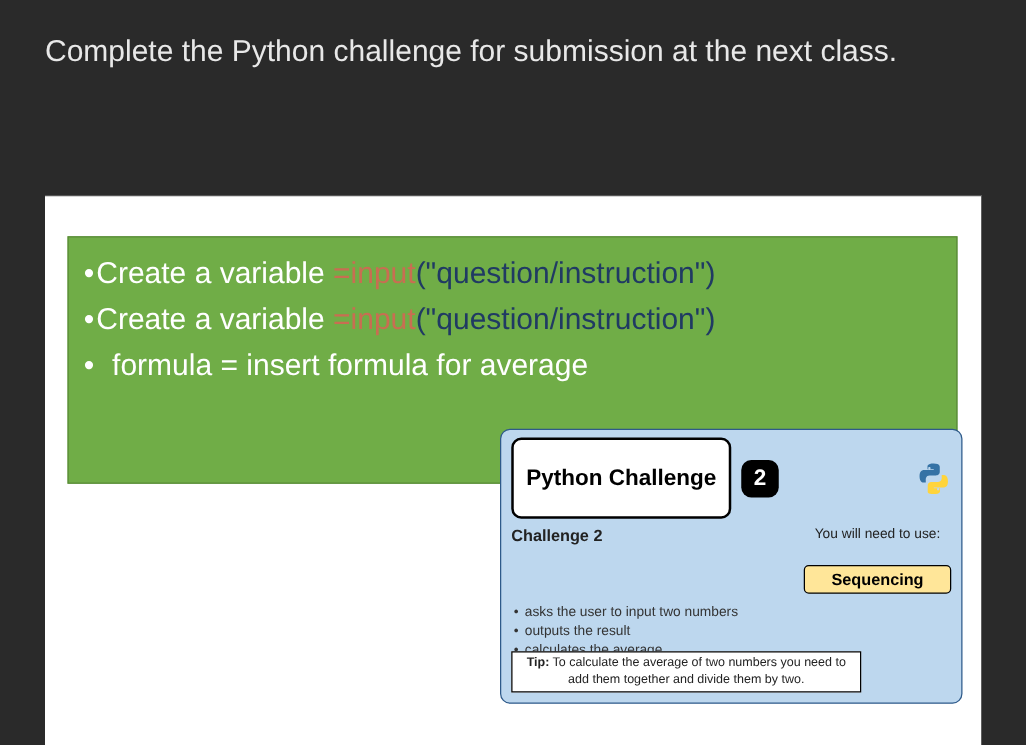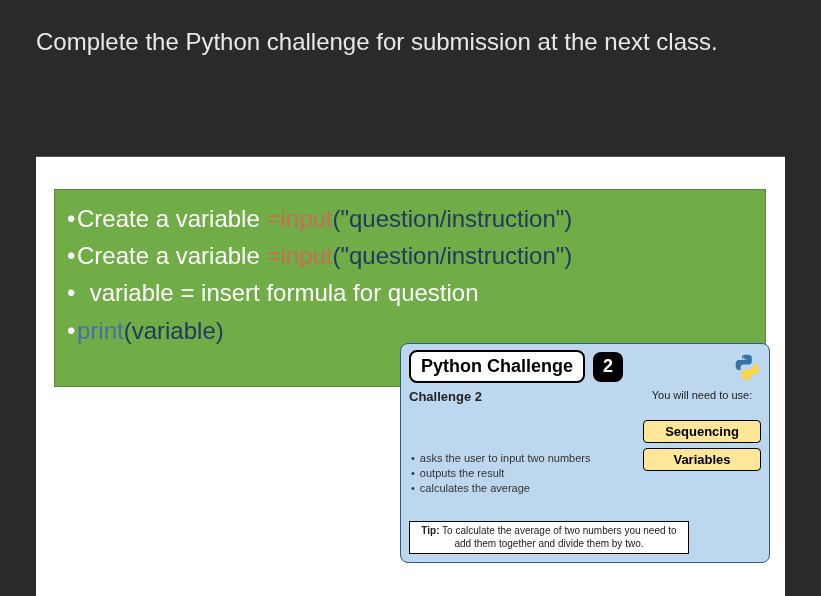--- a/index.html
+++ b/index.html
@@ -71,21 +71,21 @@
   .card-header {
     display: flex;
     align-items: center;
     gap: 8px;
     margin-bottom: 6px;
   }
   .header-title {
     background: #ffffff;
     border: 2px solid #000;
     border-radius: 8px;
-    padding: 4px 10px;
+    padding: 20px 10px;
     font-weight: 700;
     font-size: 18px;
     color: #000;
   }
   .header-num {
     background: #000;
     color: #fff;
     border-radius: 8px;
     width: 30px;
     height: 30px;
@@ -177,24 +177,21 @@
 
   <div class="green-box">
     <ul class="green-list">
       <li class="tight">
         <span class="bullet">•</span><span>Create a variable </span><span class="kw-eq">=</span><span class="kw-input">input</span><span class="kw-str">("question/instruction")</span>
       </li>
       <li class="tight">
         <span class="bullet">•</span><span>Create a variable </span><span class="kw-eq">=</span><span class="kw-input">input</span><span class="kw-str">("question/instruction")</span>
       </li>
       <li>
-        <span class="bullet">•</span><span> variable = insert formula for question</span>
-      </li>
-      <li class="tight">
-        <span class="bullet">•</span><span class="kw-print">print</span><span class="kw-str">(variable)</span>
+        <span class="bullet">•</span><span> formula = insert formula for average</span>
       </li>
     </ul>
   </div>
 
   <div class="challenge-card">
     <div class="card-header">
       <div class="header-title">Python Challenge</div>
       <div class="header-num">2</div>
       <svg class="python-logo" viewBox="0 0 32 32">
         <path fill="#3572A5" d="M15.9 2c-6 0-5.6 2.6-5.6 2.6v2.7h5.7v.8H7.1S3 7.6 3 13.6s3.6 5.8 3.6 5.8h2.1v-2.8s-.1-3.6 3.5-3.6h5.9s3.4.1 3.4-3.3V5.2S22 2 15.9 2zM12 5.2c.6 0 1.1.5 1.1 1.1S12.6 7.4 12 7.4s-1.1-.5-1.1-1.1S11.4 5.2 12 5.2z"></path>
@@ -207,21 +204,20 @@
         <div class="challenge-h">Challenge 2</div>
         <ul class="challenge-ul">
           <li>asks the user to input two numbers</li>
           <li>outputs the result</li>
           <li>calculates the average</li>
         </ul>
       </div>
       <div class="card-right">
         <div class="need-label">You will need to use:</div>
         <div class="tag">Sequencing</div>
-        <div class="tag">Variables</div>
       </div>
     </div>
 
     <div class="tip-box">
       <b>Tip:</b>
       <span> </span><span>To calculate the average of two numbers you need to add them together and divide them by two.</span>
     </div>
   </div>
 
 </div>

